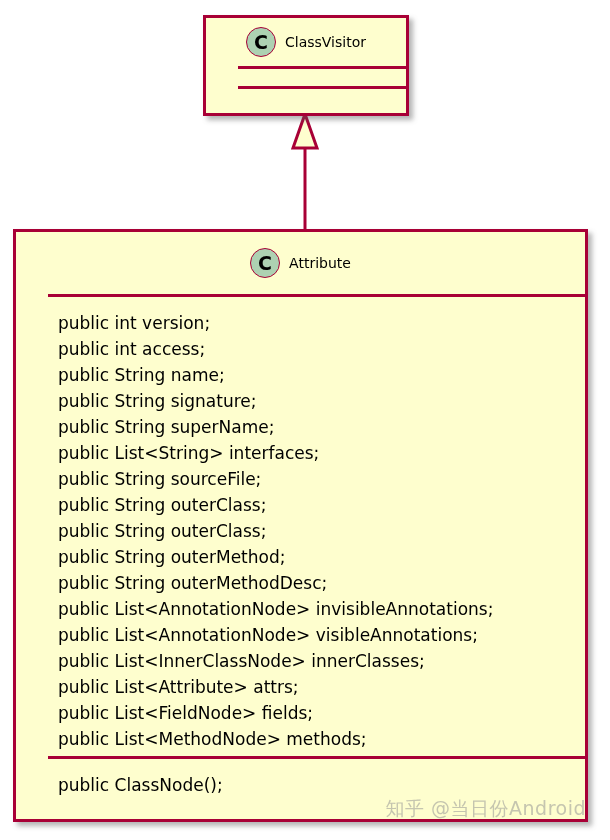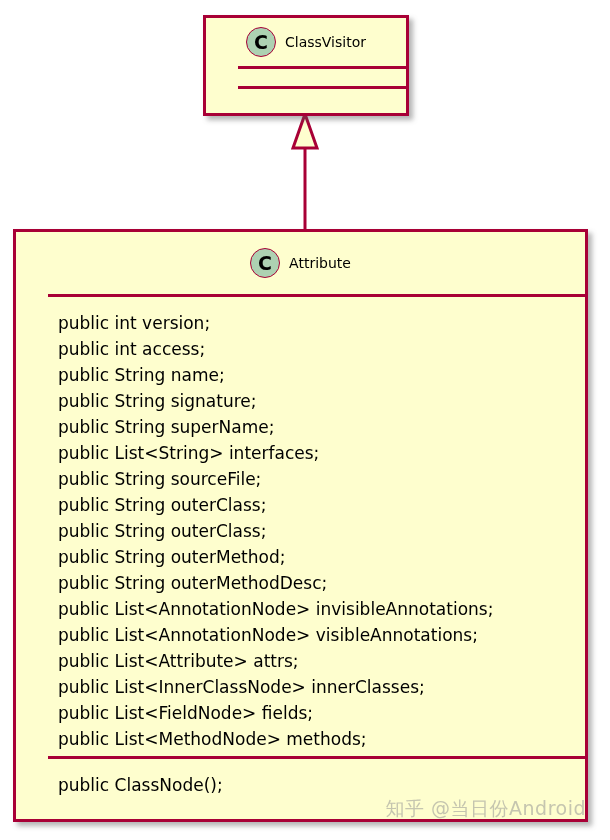--- a/index.html
+++ b/index.html
@@ -162,22 +162,22 @@
       <div class="member-line">public String signature;</div>
       <div class="member-line">public String superName;</div>
       <div class="member-line">public List&lt;String&gt; interfaces;</div>
       <div class="member-line">public String sourceFile;</div>
       <div class="member-line">public String outerClass;</div>
       <div class="member-line">public String outerClass;</div>
       <div class="member-line">public String outerMethod;</div>
       <div class="member-line">public String outerMethodDesc;</div>
       <div class="member-line">public List&lt;AnnotationNode&gt; invisibleAnnotations;</div>
       <div class="member-line">public List&lt;AnnotationNode&gt; visibleAnnotations;</div>
+      <div class="member-line">public List&lt;InnerClassNode&gt; innerClasses;</div>
       <div class="member-line">public List&lt;Attribute&gt; attrs;</div>
-      <div class="member-line">public List&lt;InnerClassNode&gt; innerClasses;</div>
       <div class="member-line">public List&lt;FieldNode&gt; fields;</div>
       <div class="member-line">public List&lt;MethodNode&gt; methods;</div>
     </div>
 
     <div class="compartment" id="classnode-methods">
       <div class="member-line">public ClassNode();</div>
     </div>
   </div>
 
   <div id="watermark">知乎 @当日份Android</div>

